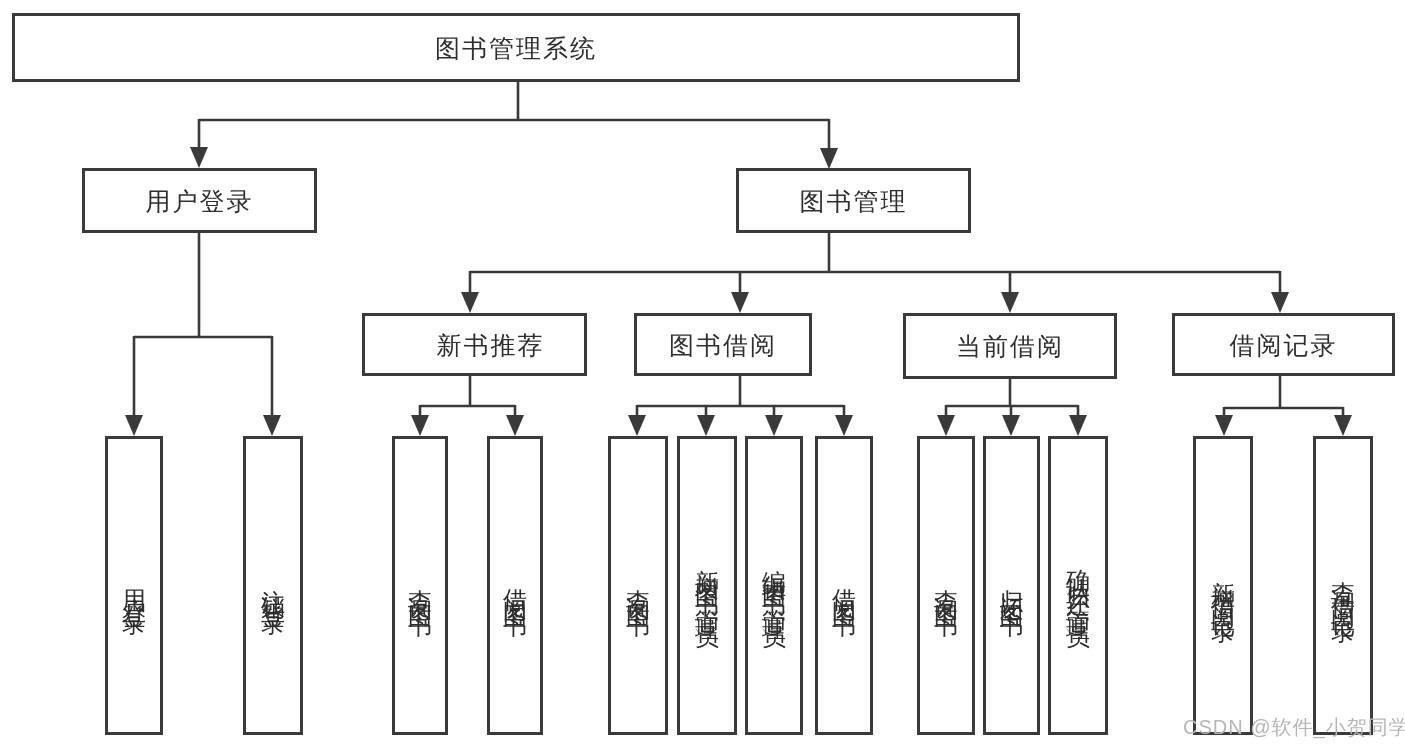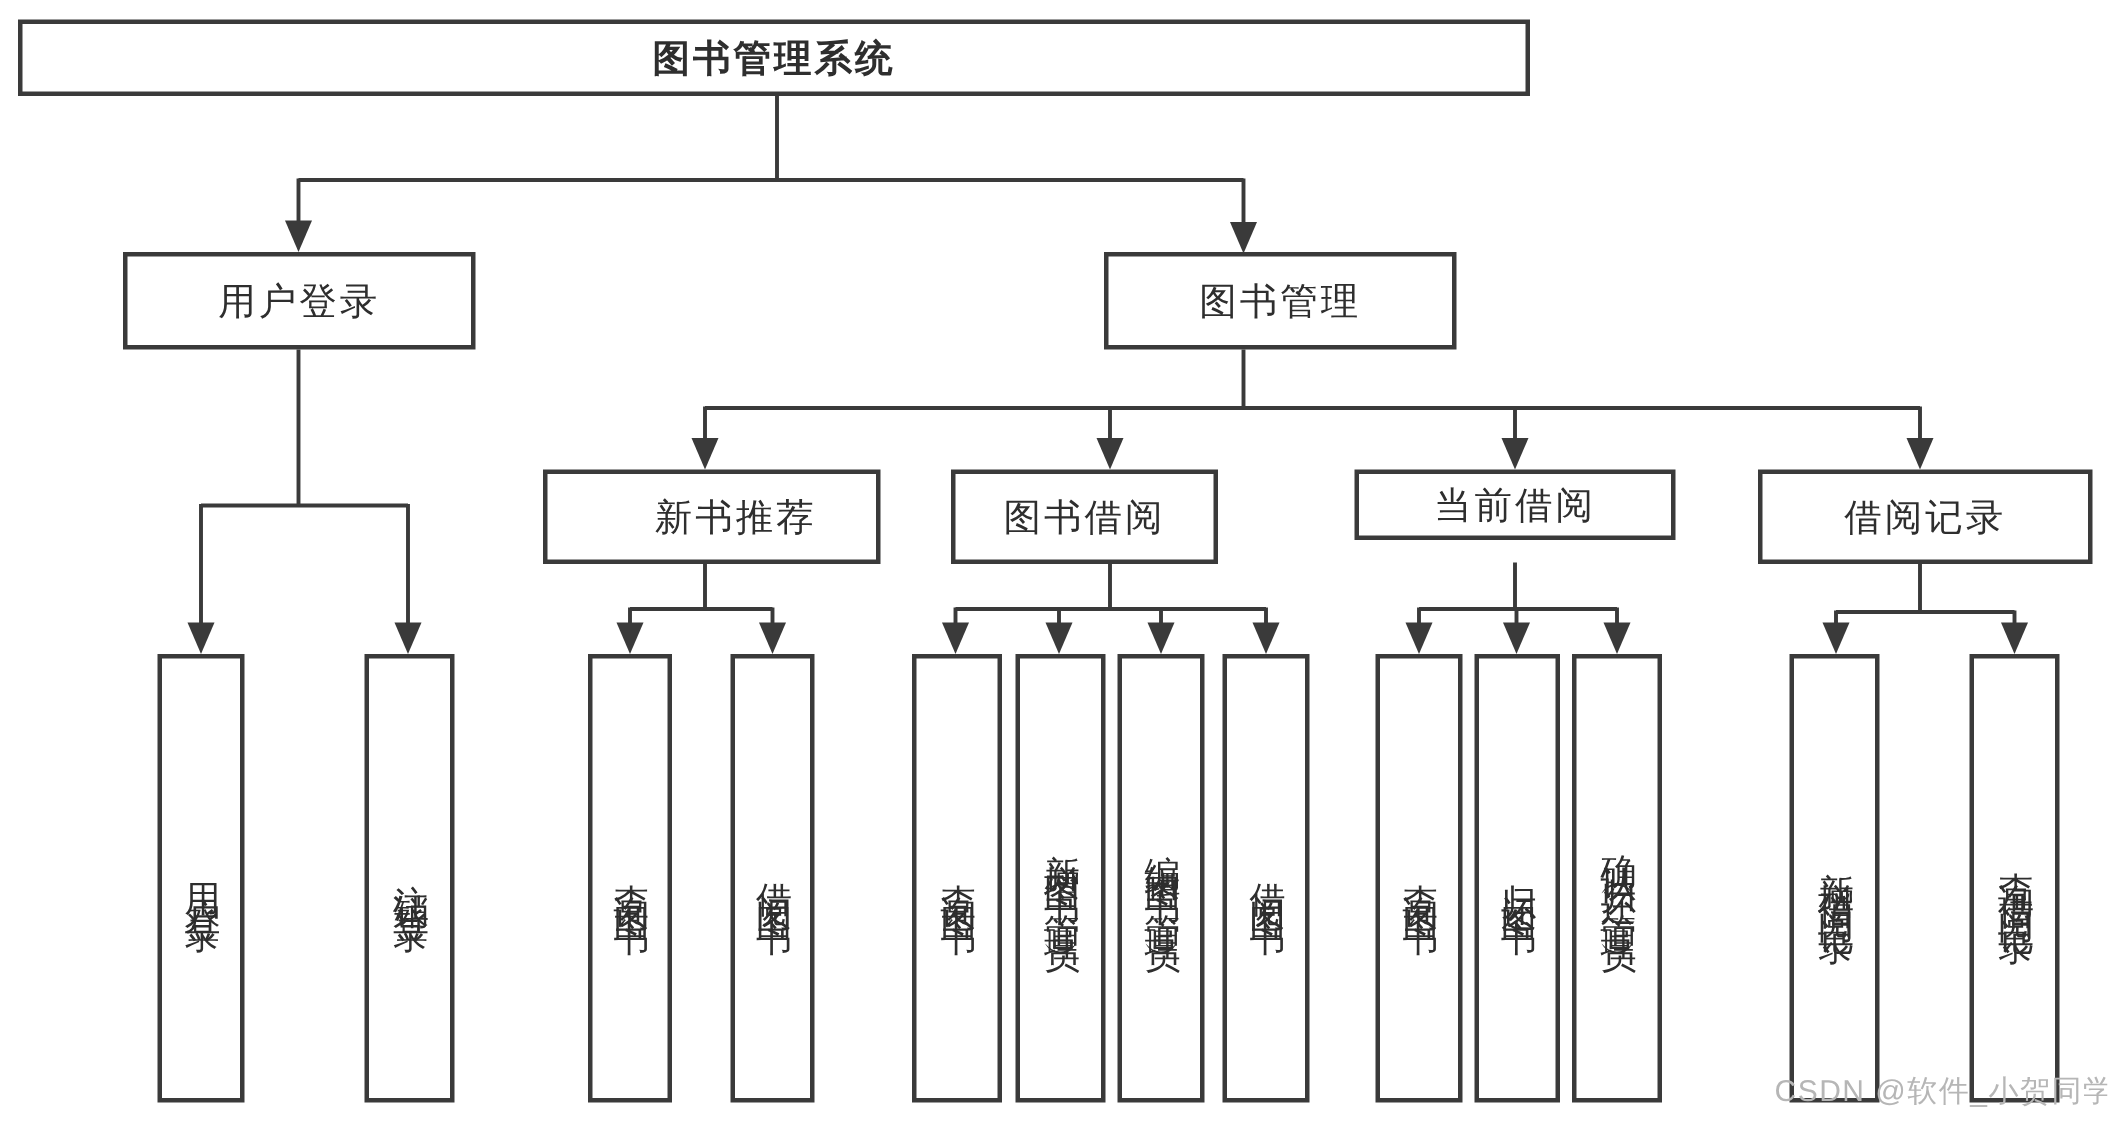--- a/index.html
+++ b/index.html
@@ -79,38 +79,38 @@
       <polygon points="774,436 765,415 783,415"></polygon>
       <polygon points="844,436 835,415 853,415"></polygon>
       <polygon points="946,436 937,415 955,415"></polygon>
       <polygon points="1011,436 1002,415 1020,415"></polygon>
       <polygon points="1078,436 1069,415 1087,415"></polygon>
       <polygon points="1224,436 1215,415 1233,415"></polygon>
       <polygon points="1343,436 1334,415 1352,415"></polygon>
     </g>
   </svg>
 
-  <div class="box h" style="left:12px; top:13px; width:1008px; height:51px;font-weight:bold;">
+  <div class="box h" style="left:12px; top:13px; width:1008px; height:69px;">
     <span>图书管理系统</span>
   </div>
 
   <div class="box h" style="left:82px; top:168px; width:235px; height:65px;">
     <span>用户登录</span>
   </div>
   <div class="box h" style="left:736px; top:168px; width:235px; height:65px;">
     <span>图书管理</span>
   </div>
 
   <div class="box h" style="left:362px; top:313px; width:225px; height:63px;padding-left:32px;">
     <span>新书推荐</span>
   </div>
   <div class="box h" style="left:634px; top:313px; width:178px; height:63px;">
     <span>图书借阅</span>
   </div>
-  <div class="box h" style="left:903px; top:313px; width:214px; height:47px;justify-content:center;">
+  <div class="box h" style="left:903px; top:313px; width:214px; height:66px;justify-content:center;">
     <span>当前借阅</span>
   </div>
   <div class="box h" style="left:1172px; top:313px; width:223px; height:63px;">
     <span>借阅记录</span>
   </div>
 
   <div class="box v" style="left:105px; top:436px; width:58px; height:299px;">
     <span>用户登录</span>
   </div>
   <div class="box v" style="left:243px; top:436px; width:60px; height:299px;">

